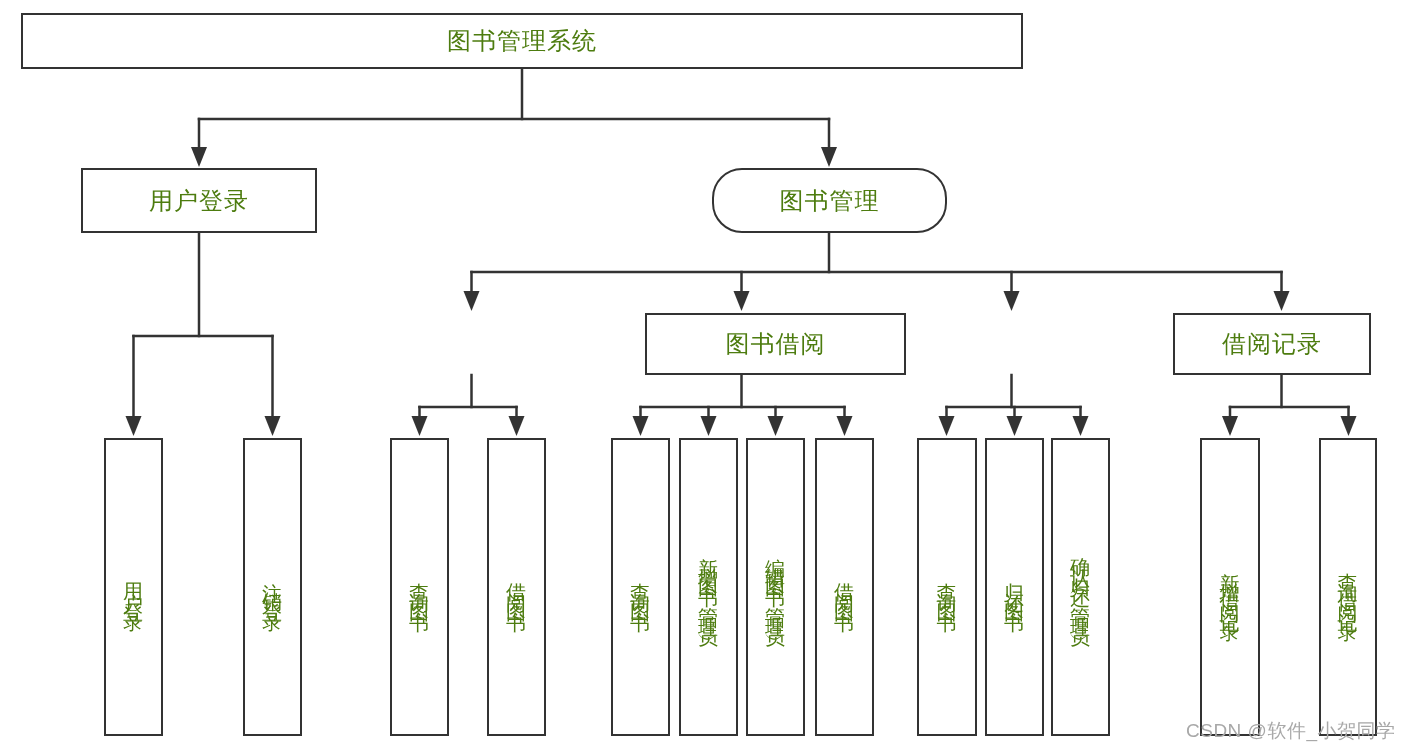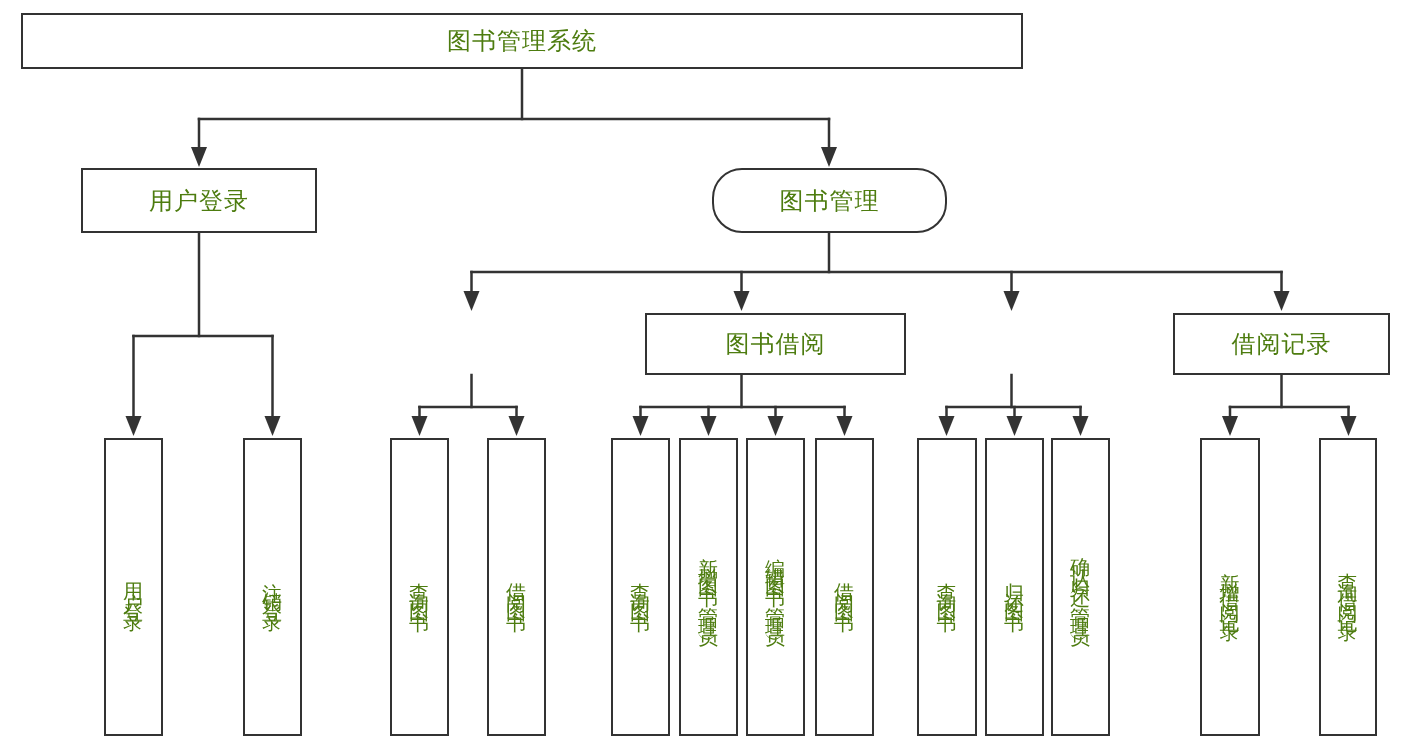--- a/index.html
+++ b/index.html
@@ -137,21 +137,21 @@
       <polygon points="1340.5,416 1356.5,416 1348.5,436" stroke="none"></polygon>
     </g>
   </svg>
 
   <div class="node h" style="left:21px; top:13px; width:1002px; height:56px;">图书管理系统</div>
 
   <div class="node h" style="left:81px; top:168px; width:236px; height:65px;">用户登录</div>
   <div class="node h" style="left:712px; top:168px; width:235px; height:65px;border-radius:30px;">图书管理</div>
 
   <div class="node h" style="left:633px; top:313px; width:261px; height:62px;margin-left:12px;">图书借阅</div>
-  <div class="node h" style="left:1173px; top:313px; width:217px; height:62px;">借阅记录</div>
+  <div class="node h" style="left:1173px; top:313px; width:198px; height:62px;">借阅记录</div>
 
   <div class="node v" style="left:104px; top:438px; width:59px; height:298px;">
     <span class="vtext">用户登录</span>
   </div>
   <div class="node v" style="left:243px; top:438px; width:59px; height:298px;">
     <span class="vtext">注销登录</span>
   </div>
 
   <div class="node v" style="left:390px; top:438px; width:59px; height:298px;">
     <span class="vtext">查询图书</span>
@@ -183,14 +183,15 @@
     <span class="vtext">确认归还（管理员）</span>
   </div>
 
   <div class="node v" style="left:1200px; top:438px; width:60px; height:298px;">
     <span class="vtext">新增借阅记录</span>
   </div>
   <div class="node v" style="left:1319px; top:438px; width:58px; height:298px;">
     <span class="vtext">查询借阅记录</span>
   </div>
 
+  <div class="watermark">CSDN @软件_小贺同学</div>
 
 </div>
 
 </body></html>

